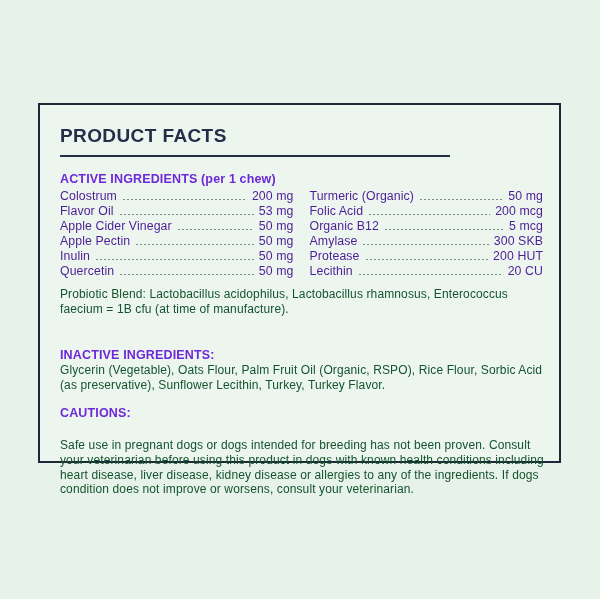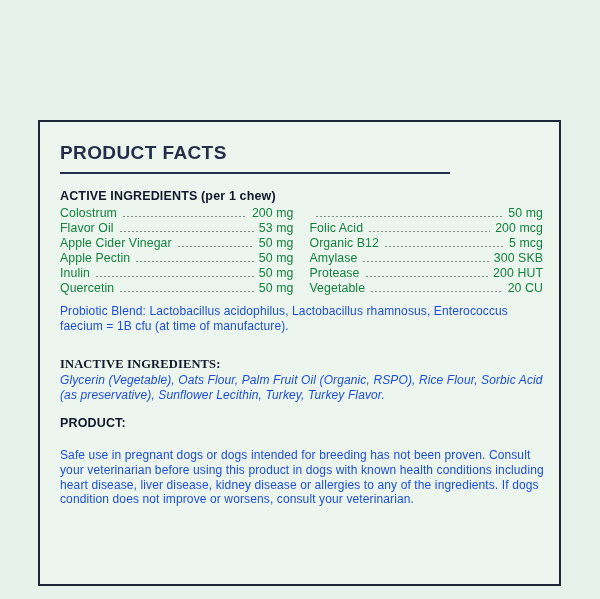--- a/index.html
+++ b/index.html
@@ -5,78 +5,78 @@
   * { margin: 0; padding: 0; box-sizing: border-box; }
   html, body {
     width: 600px; height: 599px;
     font-family: "Liberation Sans", sans-serif;
     background: #e7f2ea;
     overflow: hidden;
     position: relative;
   }
   .card {
     position: absolute;
-    left: 38px; top: 120px;
-    width: 523px; height: 466px;
+    left: 38px; top: 103px;
+    width: 523px; height: 360px;
     background: #ecf6ef;
     border: 2px solid #1d2737;
     padding: 18px 16px 16px 20px;
   }
   .title {
     font-size: 19px;
     font-weight: 700;
     letter-spacing: 0.4px;
     color: #242e49;
     margin-top: 2px;
   }
   .title-rule {
     width: 390px; height: 2px;
     background: #242e49;
     margin-top: 8px;
   }
   .section-heading {
     font-size: 12.5px;
     font-weight: 700;
-    color: #0f172a;
+    color: #6d28d9;
     letter-spacing: 0.15px;
   }
   .active-heading { margin-top: 15px; }
   .cols {
     display: grid;
     grid-template-columns: 1fr 1fr;
     column-gap: 16px;
     margin-top: 3px;
   }
   .ing-row {
     display: flex;
     align-items: flex-end;
     font-size: 12.3px;
     line-height: 15px;
-    color: #15803d;
+    color: #4c1d95;
     letter-spacing: 0.1px;
   }
   .ing-label, .ing-value { white-space: nowrap; }
   .leader {
     flex: 1;
     height: 15px;
     margin: 0 5px;
     background-image: radial-gradient(circle, #7e8b88 0.8px, transparent 1px);
     background-size: 4px 3px;
     background-repeat: repeat-x;
     background-position: left bottom 3px;
   }
   .body-text {
     font-size: 12px;
     line-height: 14.6px;
-    color: #1d4ed8;
+    color: #14532d;
     letter-spacing: 0.12px;
   }
   .probiotic-note { margin-top: 8px; width: 488px; }
-  .inactive-heading { margin-top: 24px; font-family: Liberation Serif, serif; }
-  .inactive-text { margin-top: 1px; width: 488px; font-style: italic; }
+  .inactive-heading { margin-top: 32px; }
+  .inactive-text { margin-top: 1px; width: 488px; }
   .cautions-heading { margin-top: 14px; }
   .cautions-text { margin-top: 18px; width: 492px; }
 </style>
 </head>
 <body>
 
 <div class="card">
 
   <div class="title">PRODUCT FACTS</div>
   <div class="title-rule"></div>
@@ -111,20 +111,21 @@
         <span class="ing-value">50 mg</span>
       </div>
       <div class="ing-row">
         <span class="ing-label">Quercetin</span>
         <span class="leader"></span>
         <span class="ing-value">50 mg</span>
       </div>
     </div>
     <div>
       <div class="ing-row">
+        <span class="ing-label">Turmeric (Organic)</span>
         <span class="leader"></span>
         <span class="ing-value">50 mg</span>
       </div>
       <div class="ing-row">
         <span class="ing-label">Folic Acid</span>
         <span class="leader"></span>
         <span class="ing-value">200 mcg</span>
       </div>
       <div class="ing-row">
         <span class="ing-label">Organic B12</span>
@@ -135,28 +136,28 @@
         <span class="ing-label">Amylase</span>
         <span class="leader"></span>
         <span class="ing-value">300 SKB</span>
       </div>
       <div class="ing-row">
         <span class="ing-label">Protease</span>
         <span class="leader"></span>
         <span class="ing-value">200 HUT</span>
       </div>
       <div class="ing-row">
-        <span class="ing-label">Vegetable</span>
+        <span class="ing-label">Lecithin</span>
         <span class="leader"></span>
         <span class="ing-value">20 CU</span>
       </div>
     </div>
   </div>
 
   <p class="body-text probiotic-note">Probiotic Blend: Lactobacillus acidophilus, Lactobacillus rhamnosus, Enterococcus faecium = 1B cfu (at time of manufacture).</p>
 
   <div class="section-heading inactive-heading">INACTIVE INGREDIENTS:</div>
   <p class="body-text inactive-text">Glycerin (Vegetable), Oats Flour, Palm Fruit Oil (Organic, RSPO), Rice Flour, Sorbic Acid (as preservative), Sunflower Lecithin, Turkey, Turkey Flavor.</p>
 
-  <div class="section-heading cautions-heading">PRODUCT:</div>
+  <div class="section-heading cautions-heading">CAUTIONS:</div>
   <p class="body-text cautions-text">Safe use in pregnant dogs or dogs intended for breeding has not been proven. Consult your veterinarian before using this product in dogs with known health conditions including heart disease, liver disease, kidney disease or allergies to any of the ingredients. If dogs condition does not improve or worsens, consult your veterinarian.</p>
 
 </div>
 
 </body></html>

